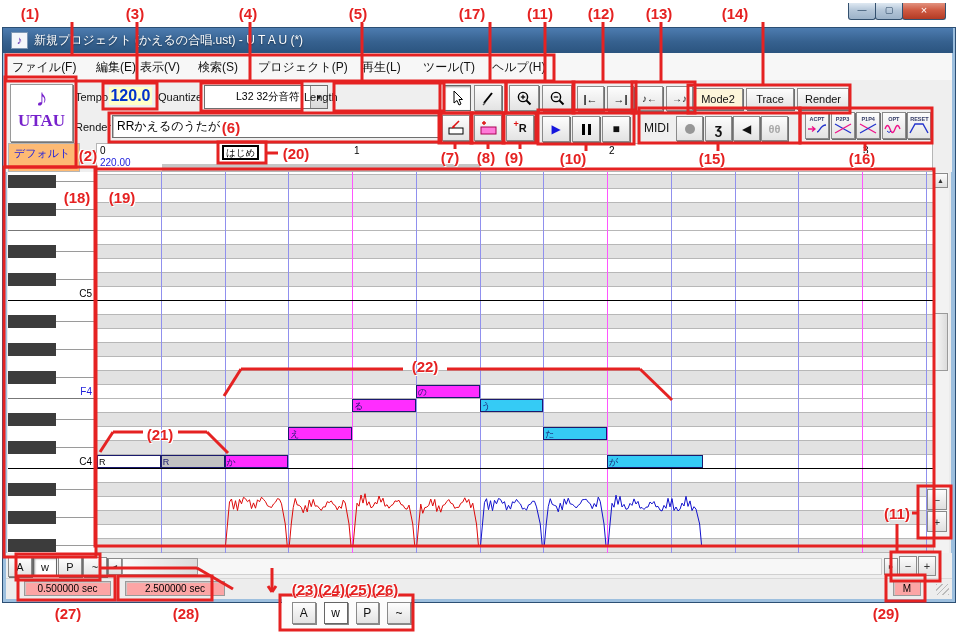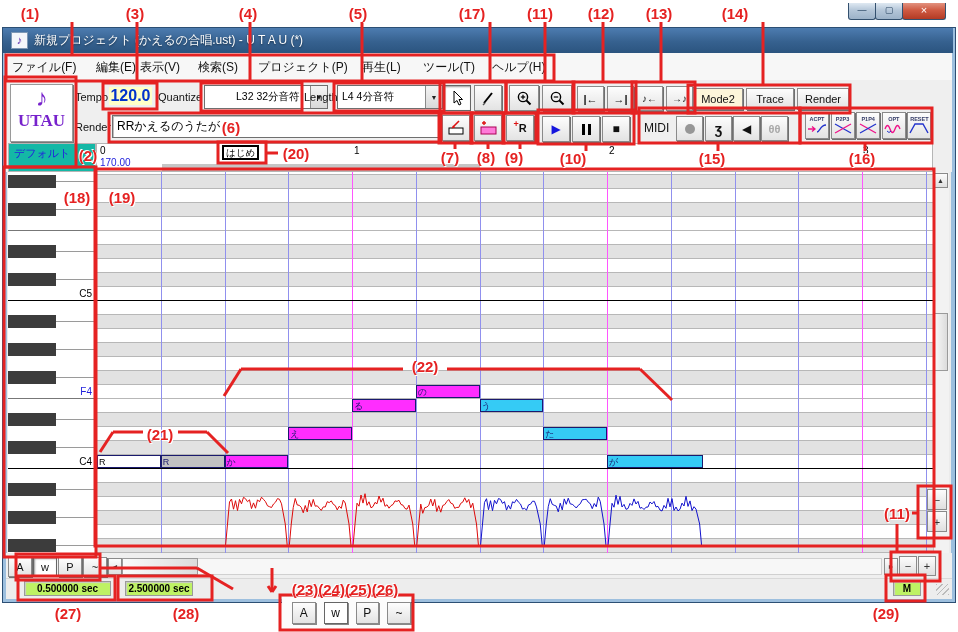--- a/index.html
+++ b/index.html
@@ -45,21 +45,21 @@
   .logo-note{color:#7722cc;font-size:24px;line-height:26px;}
   .logo-word{color:#7722cc;font-weight:bold;font-size:17px;letter-spacing:0px;line-height:20px;
        font-family:"Liberation Serif","DejaVu Serif",serif;}
   .mode-btn{height:22px;font-size:11px;}
   .mode-btn.active{background:#fdf6da;}
   .env-btn{width:24px;height:27px;flex-direction:column;gap:0;}
   .env-lbl{font-size:5.5px;color:#333a66;line-height:6px;font-weight:bold;}
   .pause-bar{display:inline-block;width:3px;height:11px;background:#000;margin:0 1.5px;}
   
   .trackrow{position:absolute;left:6px;top:143px;width:946px;height:29px;background:#efefef;}
-  .voicecell{position:absolute;left:8px;top:143px;width:88px;height:29px;background:#14b8a6;
+  .voicecell{position:absolute;left:8px;top:143px;width:72px;height:29px;background:#fdba74;
        border:1px solid #b5b5b5;box-sizing:border-box;color:#2222dd;font-size:11px;padding:2px 0 12px 5px;}
   .timeline{position:absolute;left:96px;top:143px;width:837px;height:29px;background:#fff;
        border:1px solid #b5b5b5;box-sizing:border-box;overflow:hidden;}
   .tl-num{position:absolute;top:1px;font-size:10px;color:#000;}
   .tl-tempo{position:absolute;left:3px;top:13px;font-size:10px;color:#2222dd;}
   .marker{position:absolute;left:125px;top:1px;border:2px solid #000;background:#fff;
        font-size:9.5px;padding:0 2px;line-height:11px;color:#000;}
   .tl-bar{position:absolute;left:65px;top:20px;width:318px;height:7px;background:#c6c6c6;}
   
   .piano{position:absolute;left:8px;top:172px;width:88px;height:381px;background:#fff;
@@ -76,21 +76,21 @@
   .vscroll{position:absolute;left:933px;top:172px;width:15px;height:381px;background:#f2f2f2;
        border-left:1px solid #c5c5c5;}
   .sbtn{position:absolute;background:linear-gradient(#fcfcfc,#dfdfdf);border:1px solid #8a8a8a;
        box-sizing:border-box;font-size:7px;display:flex;align-items:center;justify-content:center;color:#333;}
   .thumb{position:absolute;background:linear-gradient(90deg,#fafafa,#dcdcdc);border:1px solid #9a9a9a;box-sizing:border-box;}
   .hscrollrow{position:absolute;left:6px;top:553px;width:946px;height:25px;background:#efefef;}
   
   .statusbar{position:absolute;left:6px;top:578px;width:946px;height:20px;background:#ededed;
        border-top:1px solid #d8d8d8;}
   .sfield{position:absolute;height:15px;border:1px solid #9a9a9a;box-shadow:inset 1px 1px 1px #c9c9c9;
-       background:#bef264;font-size:10px;text-align:center;line-height:14px;color:#000;box-sizing:border-box;font-weight:bold;}
+       background:#fca5a5;font-size:10px;text-align:center;line-height:14px;color:#000;box-sizing:border-box;}
   .grip{position:absolute;left:936px;top:584px;width:13px;height:11px;
        background:repeating-linear-gradient(135deg,#bbb 0 1px,transparent 1px 4px);}
   
   .inset{position:absolute;left:282px;top:597px;width:129px;height:31px;background:#fcfcfc;
        display:flex;align-items:center;gap:8px;padding-left:10px;box-sizing:border-box;}
   .inset .btn{position:relative;width:24px;height:22px;font-size:12px;box-shadow:1px 1px 0 #888;}
   
   .ann-svg{position:absolute;left:0;top:0;z-index:50;pointer-events:none;}
   .ann-label{position:absolute;z-index:51;color:#e52222;font-weight:bold;font-size:15px;
        transform:translate(-50%,-50%);white-space:nowrap;pointer-events:none;
@@ -127,24 +127,20 @@
     <div class="logo-word">UTAU</div>
   </div>
   <span class="tb-label" style="left:75px;top:91px;">Tempo</span>
   <div class="tempo-field abs">120.0</div>
   <span class="tb-label" style="left:158px;top:91px;">Quantize</span>
   <div class="combo" style="left:204px;top:85px;width:95px;padding-left:27px;">
     <span class="ctext">L32 32分音符</span>
     <span class="carrow">▼</span>
   </div>
   <span class="tb-label" style="left:304px;top:91px;">Length</span>
-  <div class="combo" style="left:337px;top:85px;width:104px;">
-    <span class="ctext">L4  4分音符</span>
-    <span class="carrow">▼</span>
-  </div>
   <span class="tb-label" style="left:75px;top:121px;">Render</span>
   <div class="field" style="left:112px;top:115px;width:324px;height:21px;line-height:21px;padding-left:4px;font-size:12px;">RRかえるのうたが</div>
 
   <div class="btn pressed" style="left:443px;top:85px;width:28px;height:26px;">
     <svg width="16" height="16" viewBox="0 0 16 16">
         <polygon points="5,1 5,13 8,10.5 10,15 12,14 10,9.5 13.5,9.5" fill="#fff" stroke="#000" stroke-width="1"></polygon>
       </svg>
   </div>
   <div class="btn" style="left:474px;top:85px;width:28px;height:26px;">
     <svg width="16" height="16" viewBox="0 0 16 16">
@@ -219,21 +215,21 @@
       <span>◀</span>
     </div>
   <div class="btn disabled" style="left:761px;top:116px;width:27px;height:25px;font-weight:bold;">
       <span>θθ</span>
     </div>
   <div id="envbtns"></div>
 
   <div class="trackrow"></div>
   <div class="voicecell">デフォルト</div>
   <div class="timeline" id="timeline">
-    <div class="tl-tempo">170.00</div>
+    <div class="tl-tempo">220.00</div>
     <div class="marker">はじめ</div>
     <div class="tl-bar"></div>
   <div class="tl-num" style="left: 3px;">0</div>
       <div class="tl-num" style="left: 257px;">1</div>
       <div class="tl-num" style="left: 512px;">2</div>
       <div class="tl-num" style="left: 766px;">3</div>
     </div>
 
   <div class="piano" id="piano">
       <div class="rrow" style="top: 380px; background: rgb(255, 255, 255);"></div>
@@ -414,21 +410,21 @@
     </div>
   <div class="sbtn" style="left:899px;top:556px;width:18px;height:20px;font-size:11px;">
       <span>−</span>
     </div>
   <div class="sbtn" style="left:918px;top:556px;width:18px;height:20px;font-size:11px;">
       <span>+</span>
     </div>
 
   <div class="statusbar"></div>
   <div class="sfield" style="left:24px;top:581px;width:87px;">0.500000 sec</div>
-  <div class="sfield" style="left:125px;top:581px;width:68px;">2.500000 sec</div>
+  <div class="sfield" style="left:125px;top:581px;width:100px;">2.500000 sec</div>
   <div class="sfield" style="left:893px;top:581px;width:28px;">M</div>
   <div class="grip"></div>
 
   <div class="inset" id="inset">
       <div class="btn">A</div>
       <div class="btn pressed">w</div>
       <div class="btn">P</div>
       <div class="btn">~</div>
     </div>
 <div class="btn mode-btn active" style="left: 693px; top: 88px; width: 50px;">Mode2</div>

